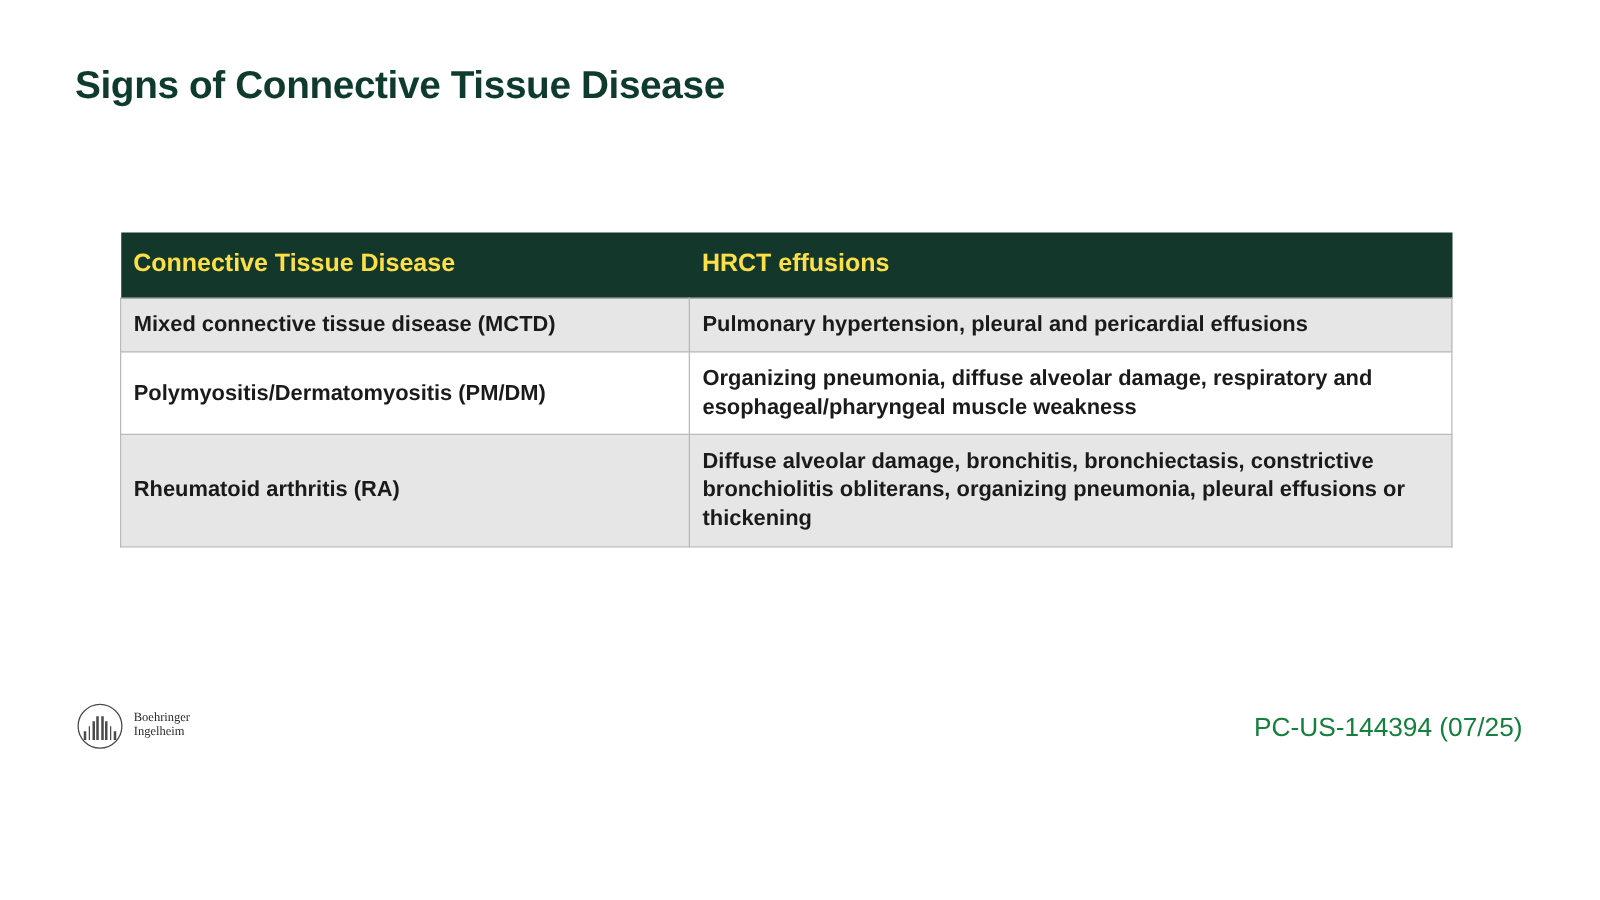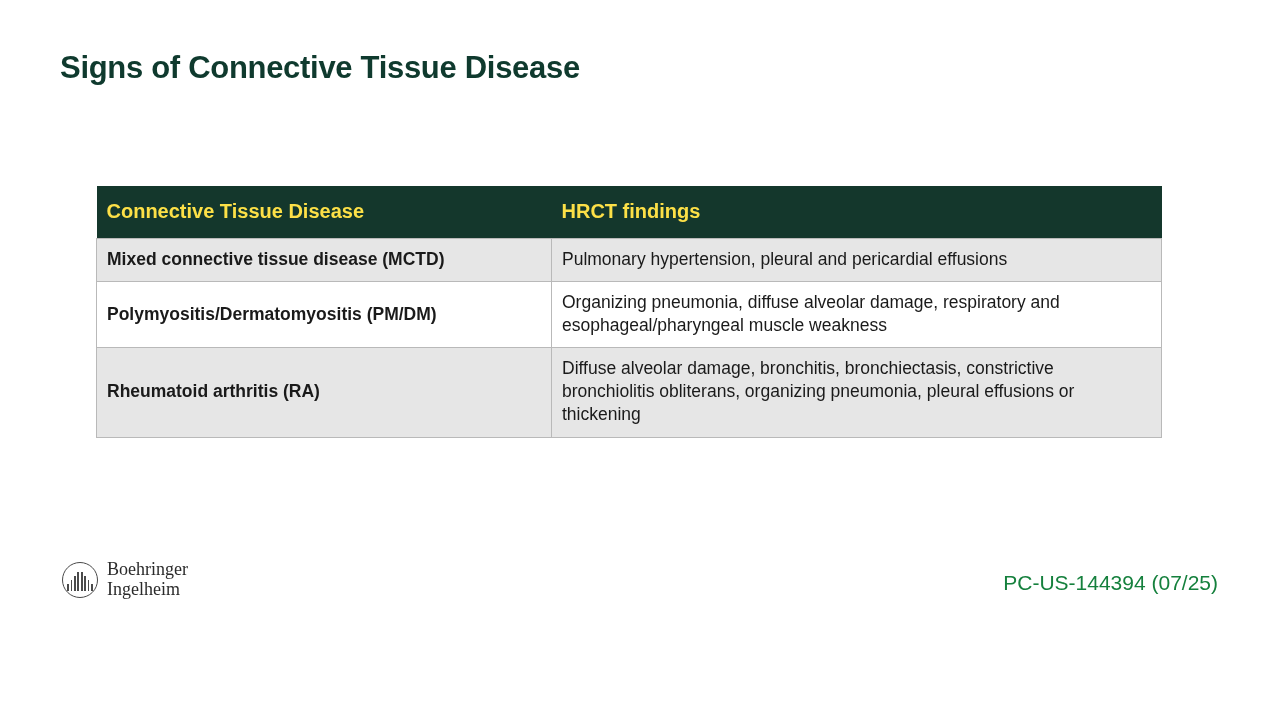--- a/index.html
+++ b/index.html
@@ -51,20 +51,21 @@
     vertical-align: middle;
   }
   table.ctd-table thead th.h1 { padding-left: 10px; }
   table.ctd-table tbody td {
     border: 1px solid #b9b9b9;
     padding: 9px 10px 10px 10px;
     font-size: 17.5px;
     color: #1a1a1a;
     vertical-align: middle;
     line-height: 1.32;
+    font-weight: bold;
   }
   table.ctd-table tbody td.disease {
     font-weight: bold;
     padding-left: 10px;
   }
   table.ctd-table tbody tr.alt td {
     background: #e6e6e6;
     margin-left: 20px;
   }
   table.ctd-table tbody tr.plain td {
@@ -94,21 +95,21 @@
     gap: 1.6px;
     height: 19px;
   }
   .logo-bars i {
     display: block;
     width: 1.8px;
     background: #4a4a4a;
   }
   .logo-text {
     font-family: "Liberation Serif", serif;
-    font-size: 18px;
+    font-size: 10px;
     line-height: 1.08;
     color: #2b2b2b;
   }
   .footer-code {
     position: absolute;
     right: 62px;
     bottom: 32px;
     font-size: 21px;
     color: #15803d;
   }
@@ -122,21 +123,21 @@
 
   <div class="table-wrap">
     <table class="ctd-table">
       <colgroup>
         <col class="c1">
         <col class="c2">
       </colgroup>
       <thead>
         <tr>
           <th class="h1">Connective Tissue Disease</th>
-          <th class="h2">HRCT findings</th>
+          <th class="h2">HRCT effusions</th>
         </tr>
       </thead>
       <tbody>
         <tr class="alt">
           <td class="disease">Mixed connective tissue disease (MCTD)</td>
           <td class="findings">Pulmonary hypertension, pleural and pericardial effusions</td>
         </tr>
         <tr class="plain">
           <td class="disease">Polymyositis/Dermatomyositis (PM/DM)</td>
           <td class="findings">Organizing pneumonia, diffuse alveolar damage, respiratory and esophageal/pharyngeal muscle weakness</td>

